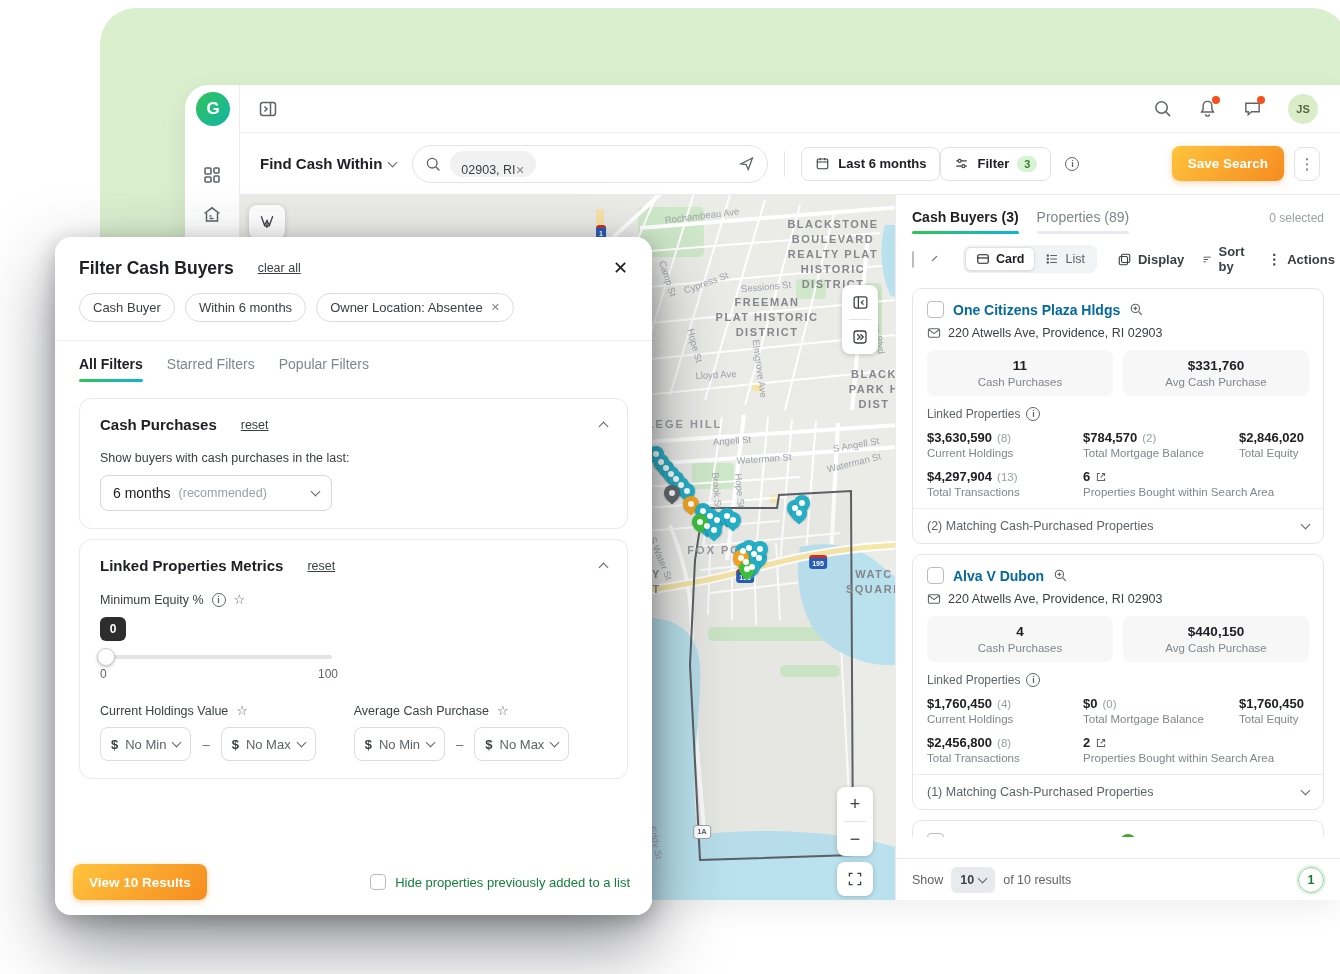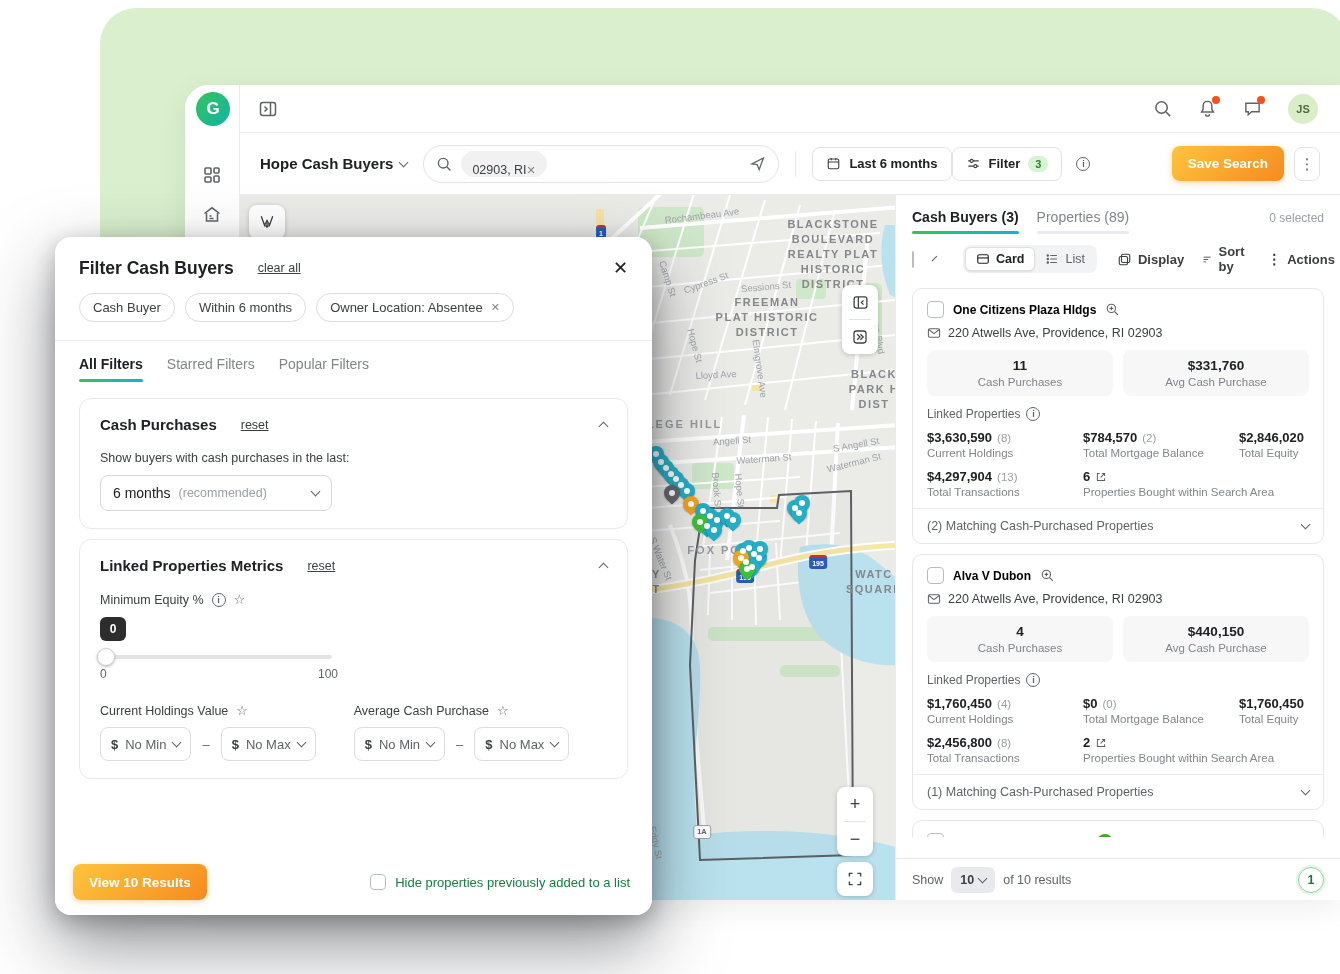--- a/index.html
+++ b/index.html
@@ -58,21 +58,21 @@
   .sel-count{margin-left:auto;font-size:12px;color:#9aa0a6;padding-bottom:9px}
   .ptoolbar{display:flex;align-items:center;padding:10px 16px;gap:20px}
   .cbx{width:17px;height:17px;border:1.5px solid #b9bdc1;border-radius:4px;background:#fff;display:inline-block;cursor:pointer}
   .seg{display:flex;background:#f1f3f4;border-radius:8px;padding:2px;margin-left:8px}
   .seg-btn{display:flex;align-items:center;gap:6px;font-size:12.5px;padding:4px 10px;border-radius:6px;color:#5f6368;cursor:pointer}
   .seg-btn.active{background:#fff;border:1px solid #e0e0e0;color:#202124;font-weight:700;box-shadow:0 1px 2px rgba(0,0,0,.08)}
   .tool-link{display:flex;align-items:center;gap:6px;font-size:13px;font-weight:600;color:#3c4043;cursor:pointer}
   .cards{padding:4px 16px 0;height:553px;overflow:hidden}
   .bcard{border:1px solid #e6e6e6;border-radius:10px;padding:12px 14px 0;margin-bottom:10px;background:#fff}
   .bc-head{display:flex;align-items:center;gap:9px}
-  .bc-name{font-size:12px;font-weight:700;color:#000000}
+  .bc-name{font-size:14px;font-weight:700;color:#0369a1}
   .bc-addr{display:flex;align-items:center;gap:7px;font-size:12.5px;color:#3c4043;margin:8px 0 10px 0}
   .stats{display:flex;gap:10px}
   .stat{flex:1;background:#f7f7f8;border-radius:8px;text-align:center;padding:8px 4px}
   .stat .v{font-size:13.5px;font-weight:700;color:#202124}
   .stat .l{font-size:11.5px;color:#80868b;margin-top:3px}
   .linked{display:flex;align-items:center;gap:6px;font-size:12px;color:#5f6368;margin:11px 0 9px}
   .mgrid{display:grid;grid-template-columns:152px 152px auto;row-gap:10px;column-gap:4px}
   .mv{font-size:13px;font-weight:700;color:#202124;display:flex;align-items:center;gap:5px}
   .mv .cnt{font-size:11.5px;font-weight:400;color:#9aa0a6}
   .ml{font-size:11.5px;color:#80868b;margin-top:2px}
@@ -175,21 +175,21 @@
             <path d="M3 4.5 H17 V13.5 H9 L5.5 16.5 V13.5 H3 Z"></path>
           </svg>
           <span class="red-dot"></span>
         </button>
         <div class="avatar">JS</div>
       </div>
     </div>
 
     <div class="subbar">
       <div class="page-title">
-        <span>Hope Cash Buyers</span>
+        <span>Find Cash Within</span>
         <span class="chev"></span>
       </div>
       <div class="search-pill">
         <svg width="16" height="16" viewBox="0 0 20 20" fill="none" stroke="#5f6368" stroke-width="1.7">
           <circle cx="9" cy="9" r="6"></circle>
             <path d="M13.5 13.5 L18 18"></path>
         </svg>
         <span class="chip">
           <span>02903, RI</span>
           <span class="x">✕</span>

